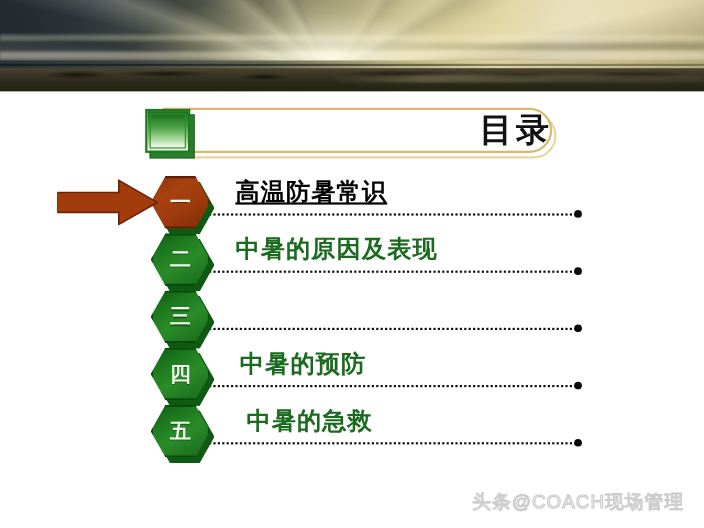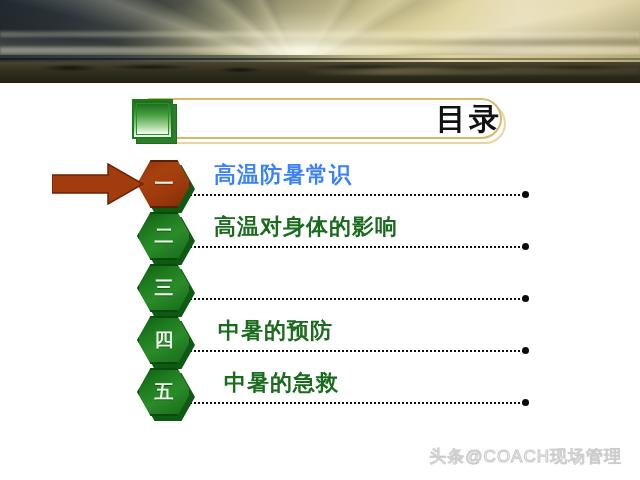--- a/index.html
+++ b/index.html
@@ -353,30 +353,30 @@
 </div>
 
 <div id="toc-list">
     <div class="toc-row" style="top: 0px;">
       <div class="leader" style="top: 44px; width: 358px;"></div>
       <div class="leader-dot" style="left: 522px; top: 41px;"></div>
       <div class="hex-shadow" style="left: 141px; top: 15px;"></div>
       <div class="hex hex-brown" style="left: 137px; top: 10px;">
         <span class="hex-label">一</span>
       </div>
-      <div class="toc-text" style="left: 214px; top: 10px; color: #3b82f6;">高温防暑常识</div>
+      <div class="toc-text" style="left: 214px; top: 10px; color: #000000; text-decoration: underline;">高温防暑常识</div>
     </div>
     <div class="toc-row" style="top: 52px;">
       <div class="leader" style="top: 44px; width: 358px;"></div>
       <div class="leader-dot" style="left: 522px; top: 41px;"></div>
       <div class="hex-shadow" style="left: 141px; top: 15px;"></div>
       <div class="hex hex-green" style="left: 137px; top: 10px;">
         <span class="hex-label">二</span>
       </div>
-      <div class="toc-text" style="left: 214px; top: 10px; color: rgb(26, 107, 30);">高温对身体的影响</div>
+      <div class="toc-text" style="left: 214px; top: 10px; color: rgb(26, 107, 30);">中暑的原因及表现</div>
     </div>
     <div class="toc-row" style="top: 104px;">
       <div class="leader" style="top: 44px; width: 358px;"></div>
       <div class="leader-dot" style="left: 522px; top: 41px;"></div>
       <div class="hex-shadow" style="left: 141px; top: 15px;"></div>
       <div class="hex hex-green" style="left: 137px; top: 10px;">
         <span class="hex-label">三</span>
       </div>
     </div>
     <div class="toc-row" style="top: 156px;">

